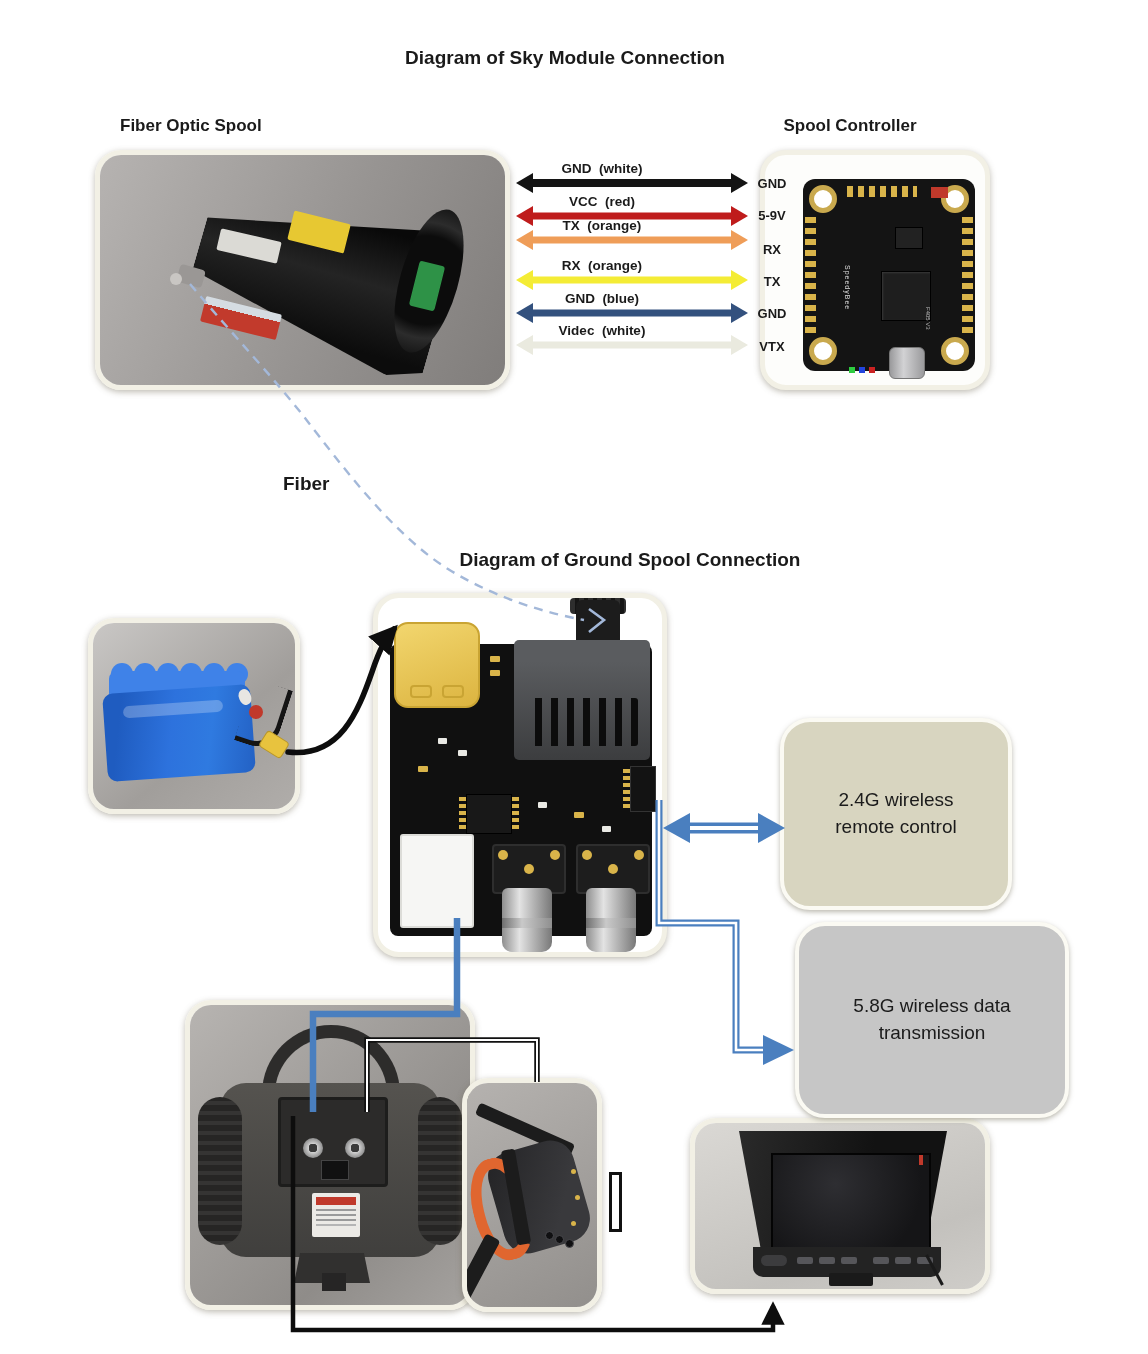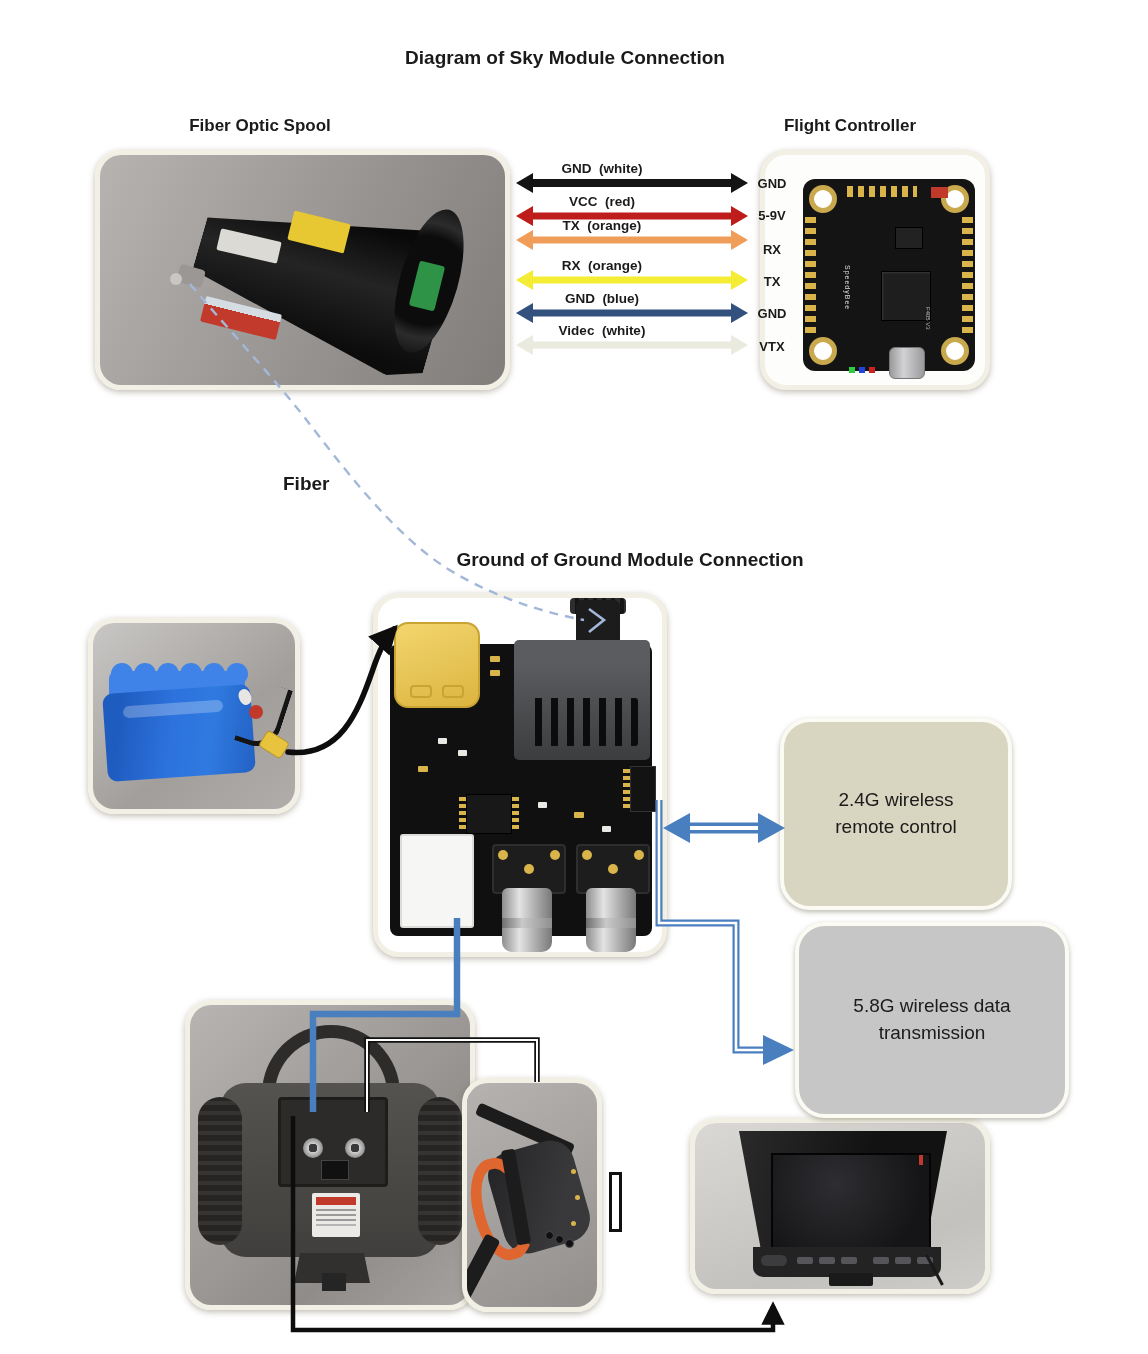--- a/index.html
+++ b/index.html
@@ -141,24 +141,24 @@
 
   svg.overlay{position:absolute;left:0;top:0;z-index:30;pointer-events:none;}
   .mini-rect{position:absolute;left:609px;top:1172px;width:7px;height:54px;border:3px solid #111;background:#fff;z-index:30;}
 </style>
 </head>
 <body>
 
 <div id="canvas">
 
   <div class="abs h-title" style="left:330px;top:47px;width:470px;">Diagram of Sky Module Connection</div>
-  <div class="abs h-label" style="left:120px;top:116px;width:280px;text-align:center;">Fiber Optic Spool</div>
-  <div class="abs h-label" style="left:740px;top:116px;width:220px;text-align:center;">Flight Controller</div>
+  <div class="abs h-label" style="left:120px;top:116px;width:280px;text-align:left;">Fiber Optic Spool</div>
+  <div class="abs h-label" style="left:740px;top:116px;width:220px;text-align:center;">Spool Controller</div>
   <div class="abs fiber-lbl" style="left:283px;top:473px;">Fiber</div>
-  <div class="abs h-title" style="left:390px;top:549px;width:480px;">Ground of Ground Module Connection</div>
+  <div class="abs h-title" style="left:390px;top:549px;width:480px;">Diagram of Ground Spool Connection</div>
 
   <div class="photo" style="left:95px;top:150px;width:405px;height:230px;">
     <div class="inner spool-bg">
       <div class="spool-body"></div>
       <div class="spool-cap"></div>
       <div class="spool-green"></div>
       <div class="spool-yellow"></div>
       <div class="spool-white"></div>
       <div class="spool-red"></div>
       <div class="spool-tip"></div>

